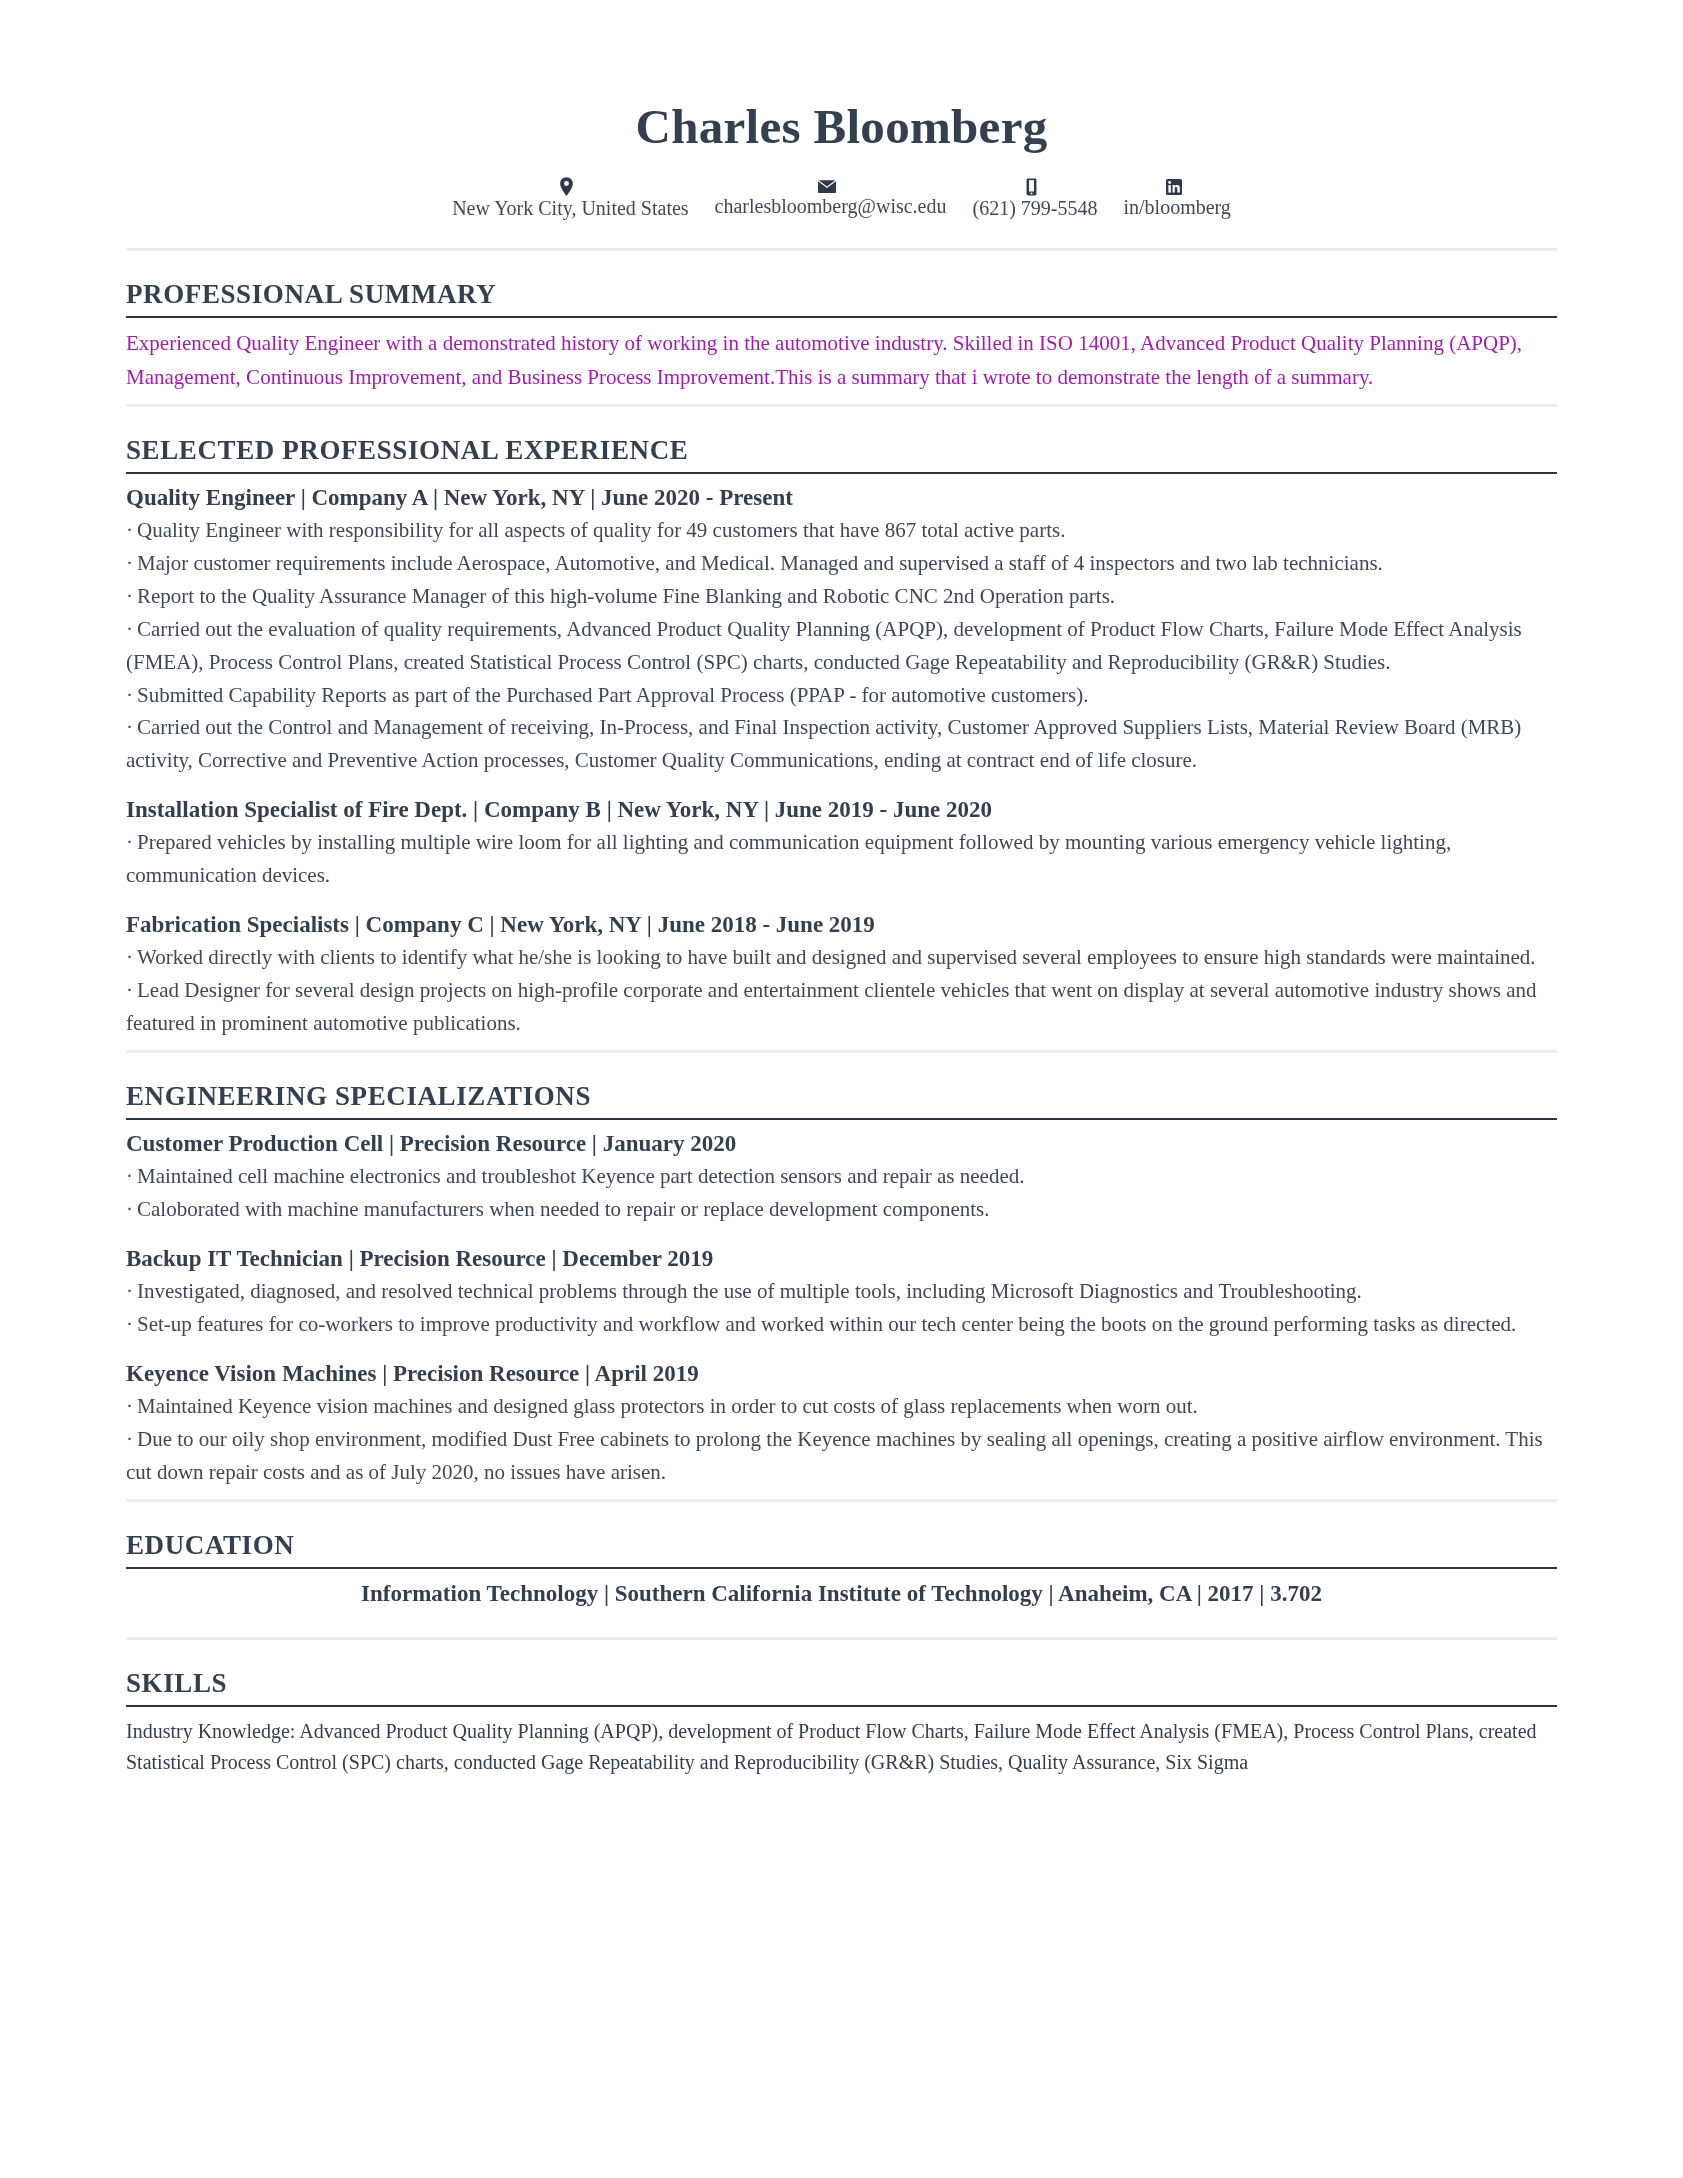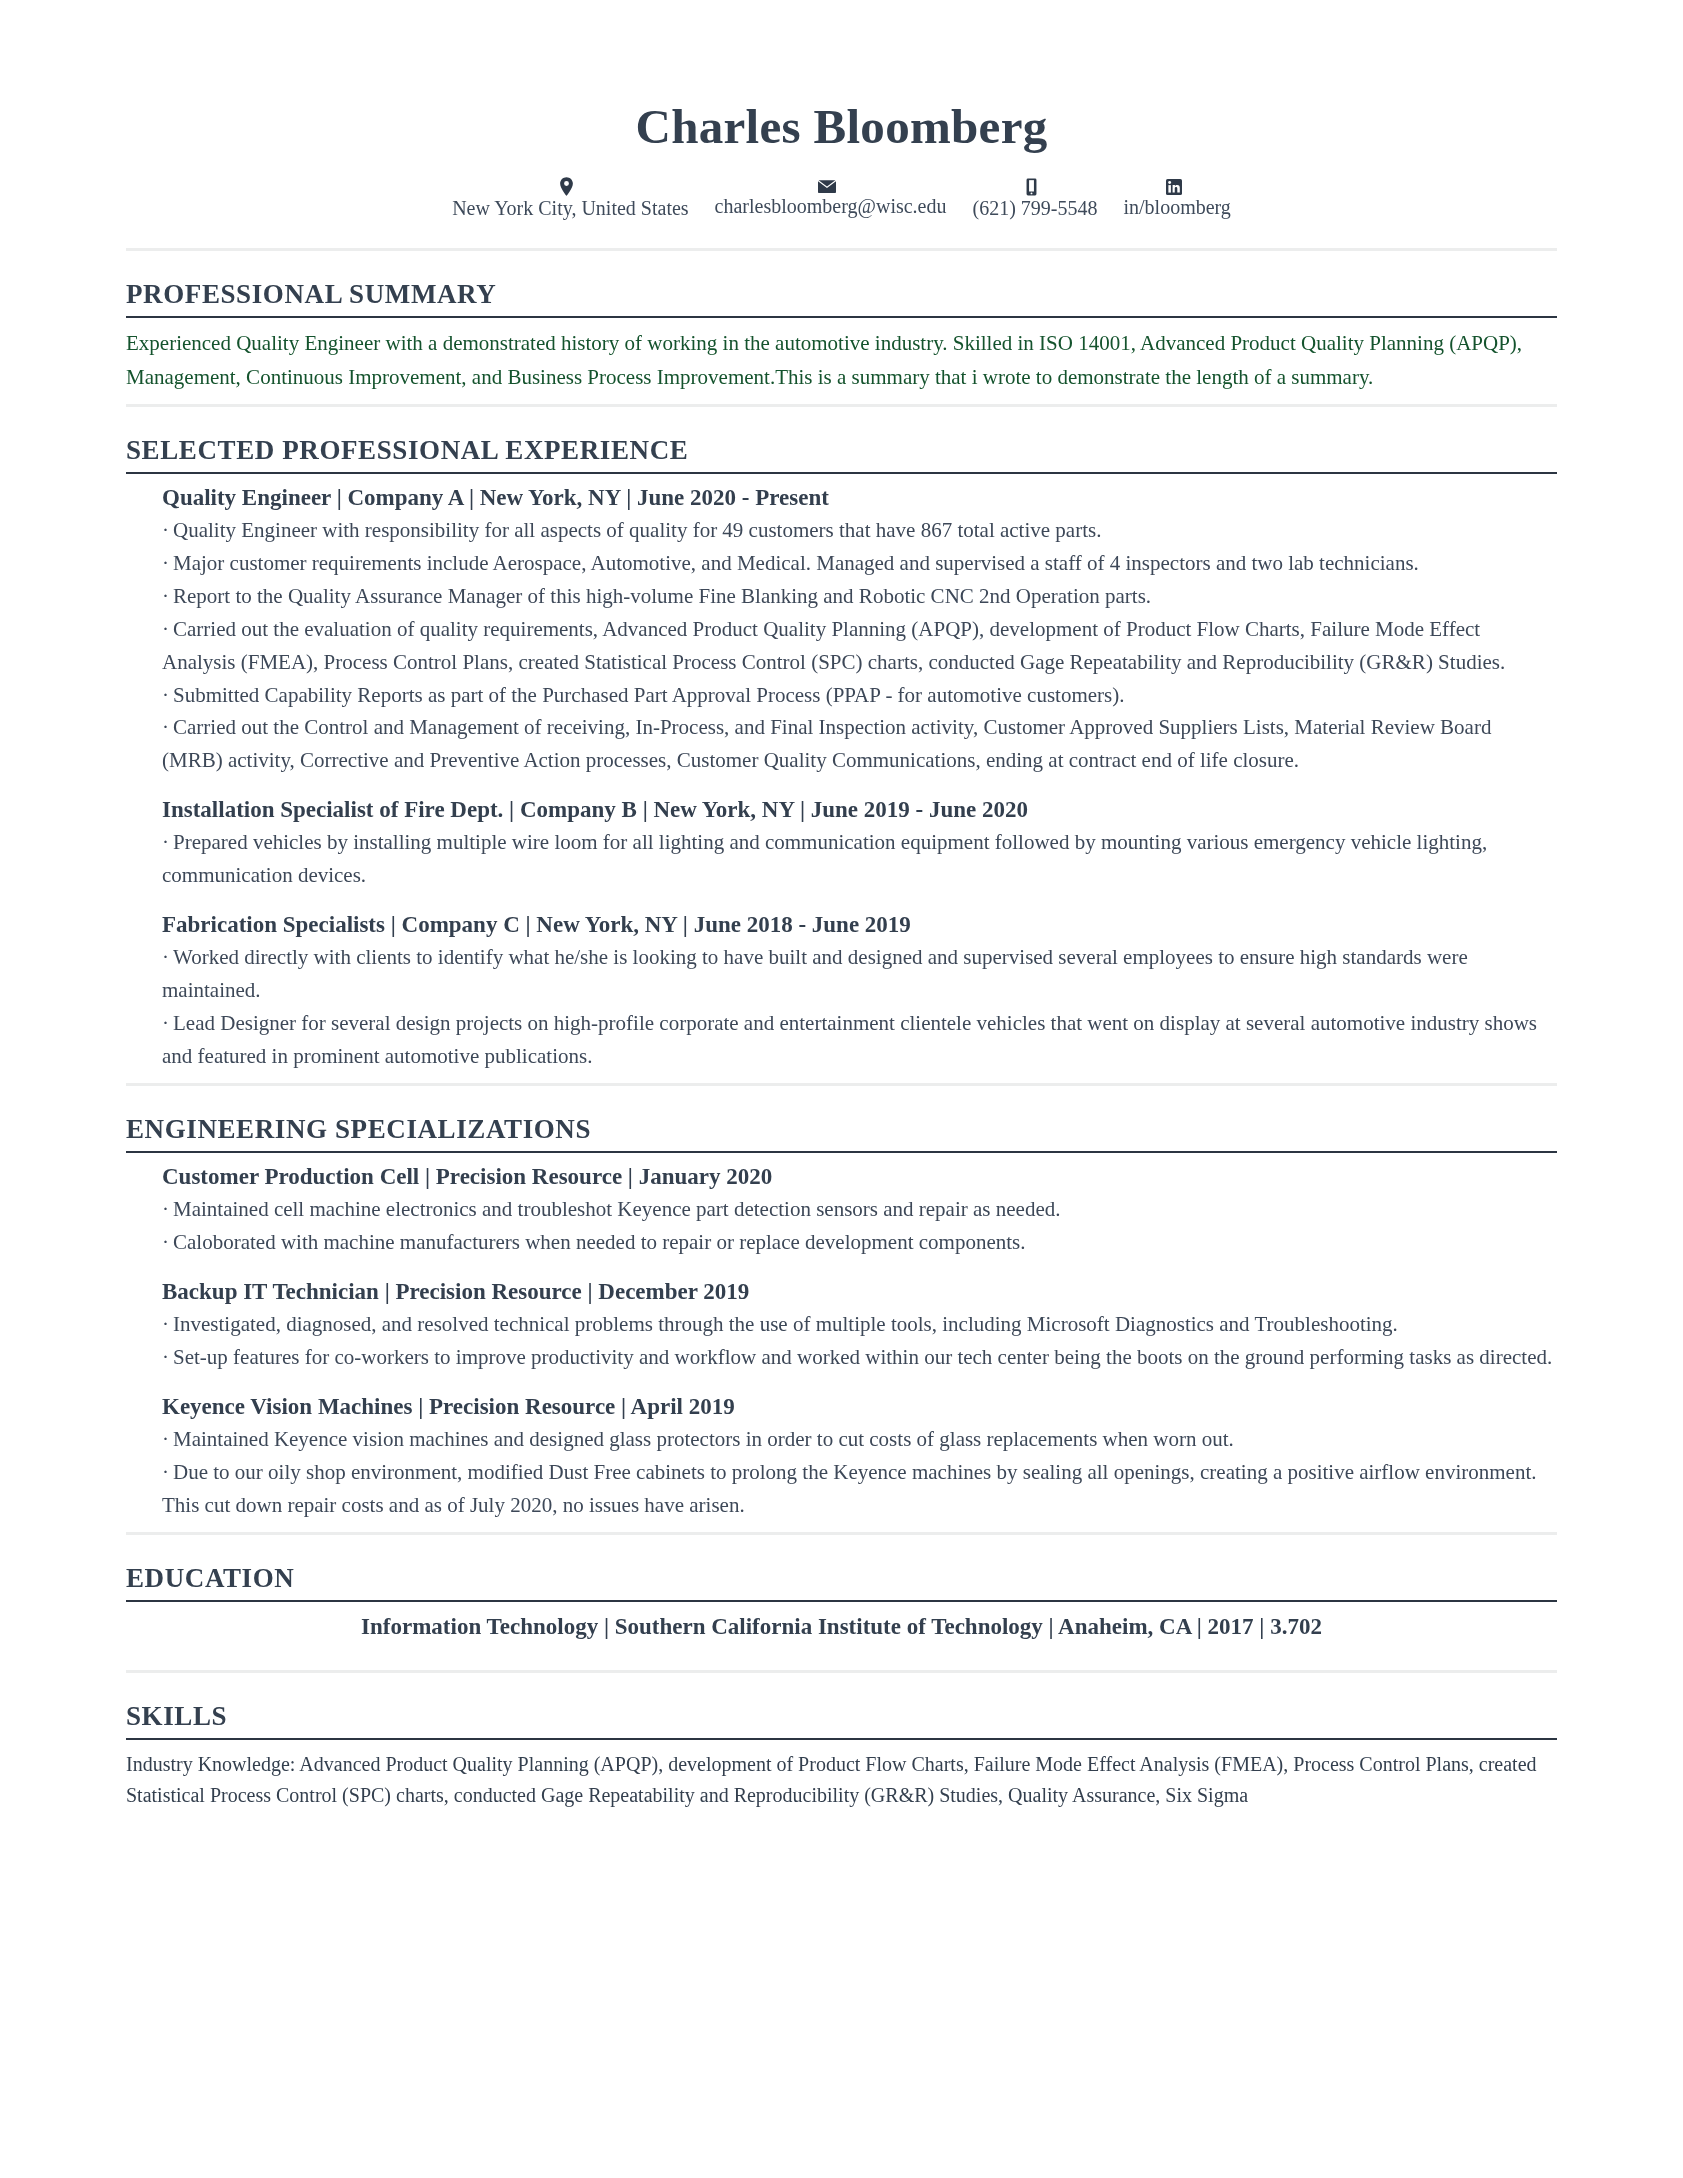--- a/index.html
+++ b/index.html
@@ -85,26 +85,25 @@
   .section-rule {
     border-top: 2.6px solid #2c3542;
     margin-top: 6px;
     margin-bottom: 9px;
   }
 
   
   .para {
     font-size: 21px;
     line-height: 1.58;
-    color: #14532d;
+    color: #a21caf;
     margin: 0;
   }
   .entry {
     margin-bottom: 18px;
-    margin-left: 36px;
   }
   .entry:last-child { margin-bottom: 2px; }
   .entry-title {
     font-size: 23px;
     font-weight: bold;
     color: #333f4e;
     line-height: 1.3;
     margin: 0 0 1px 0;
   }
   .bullets {

